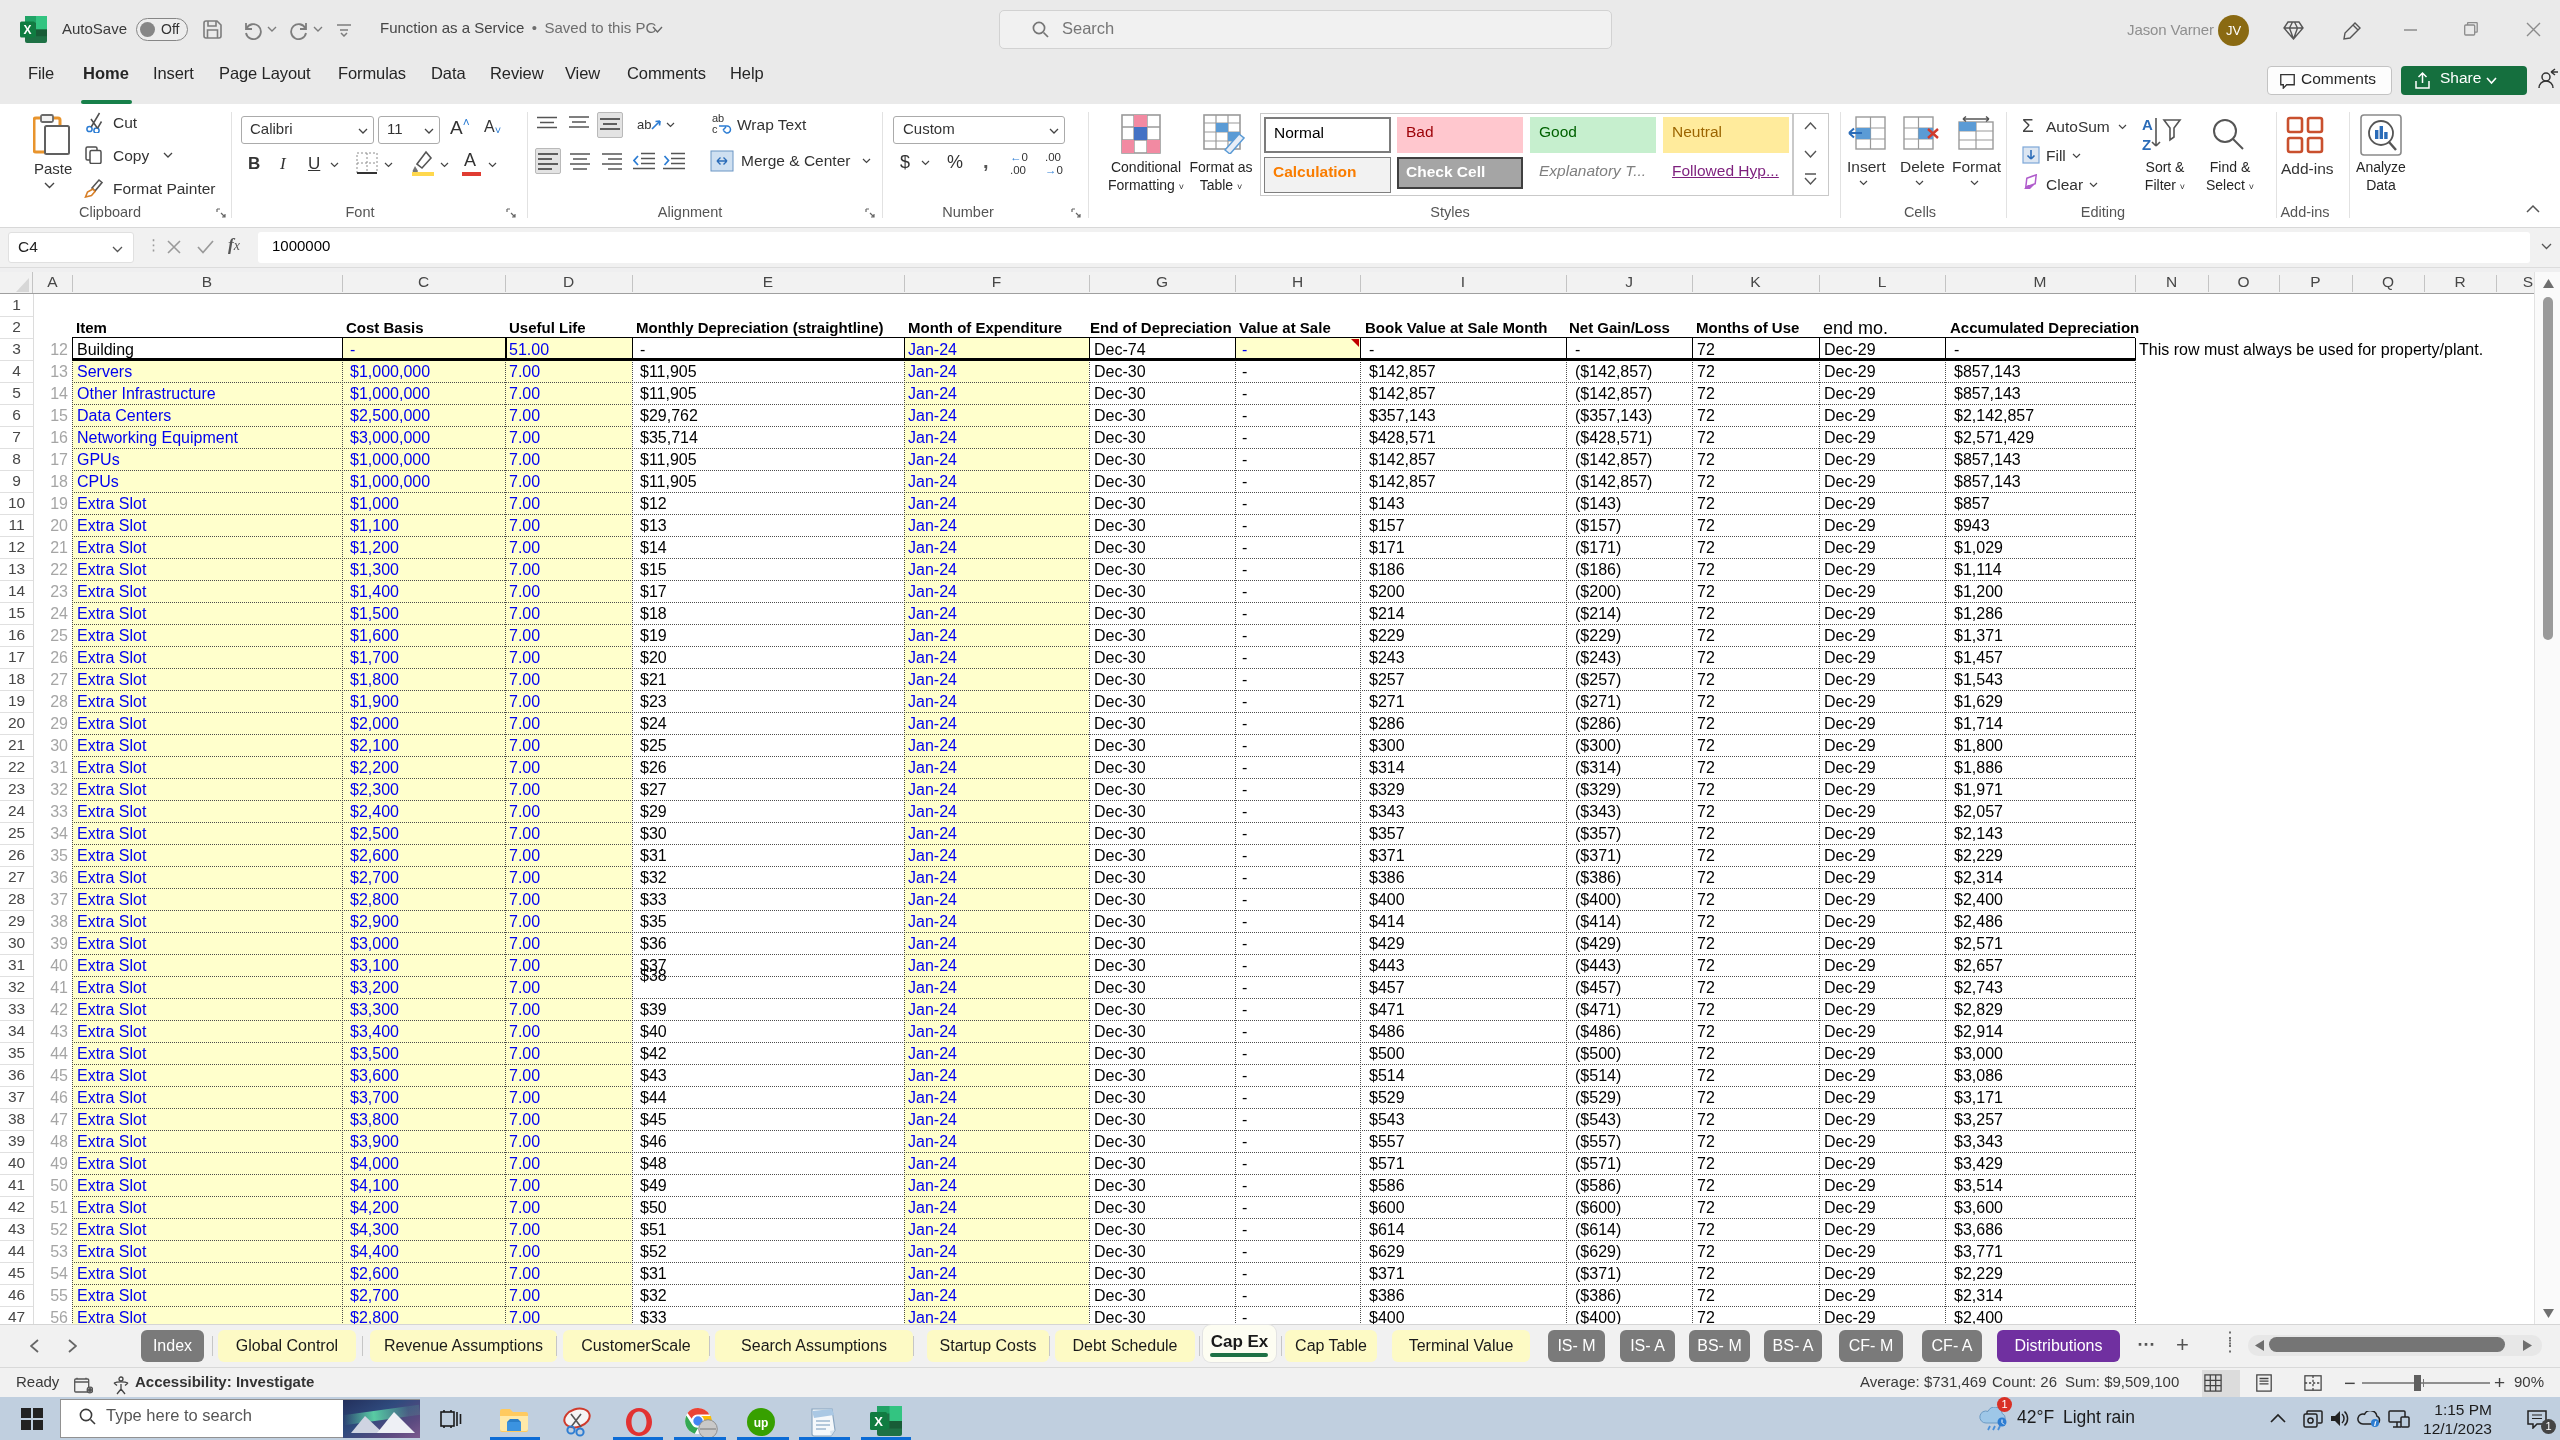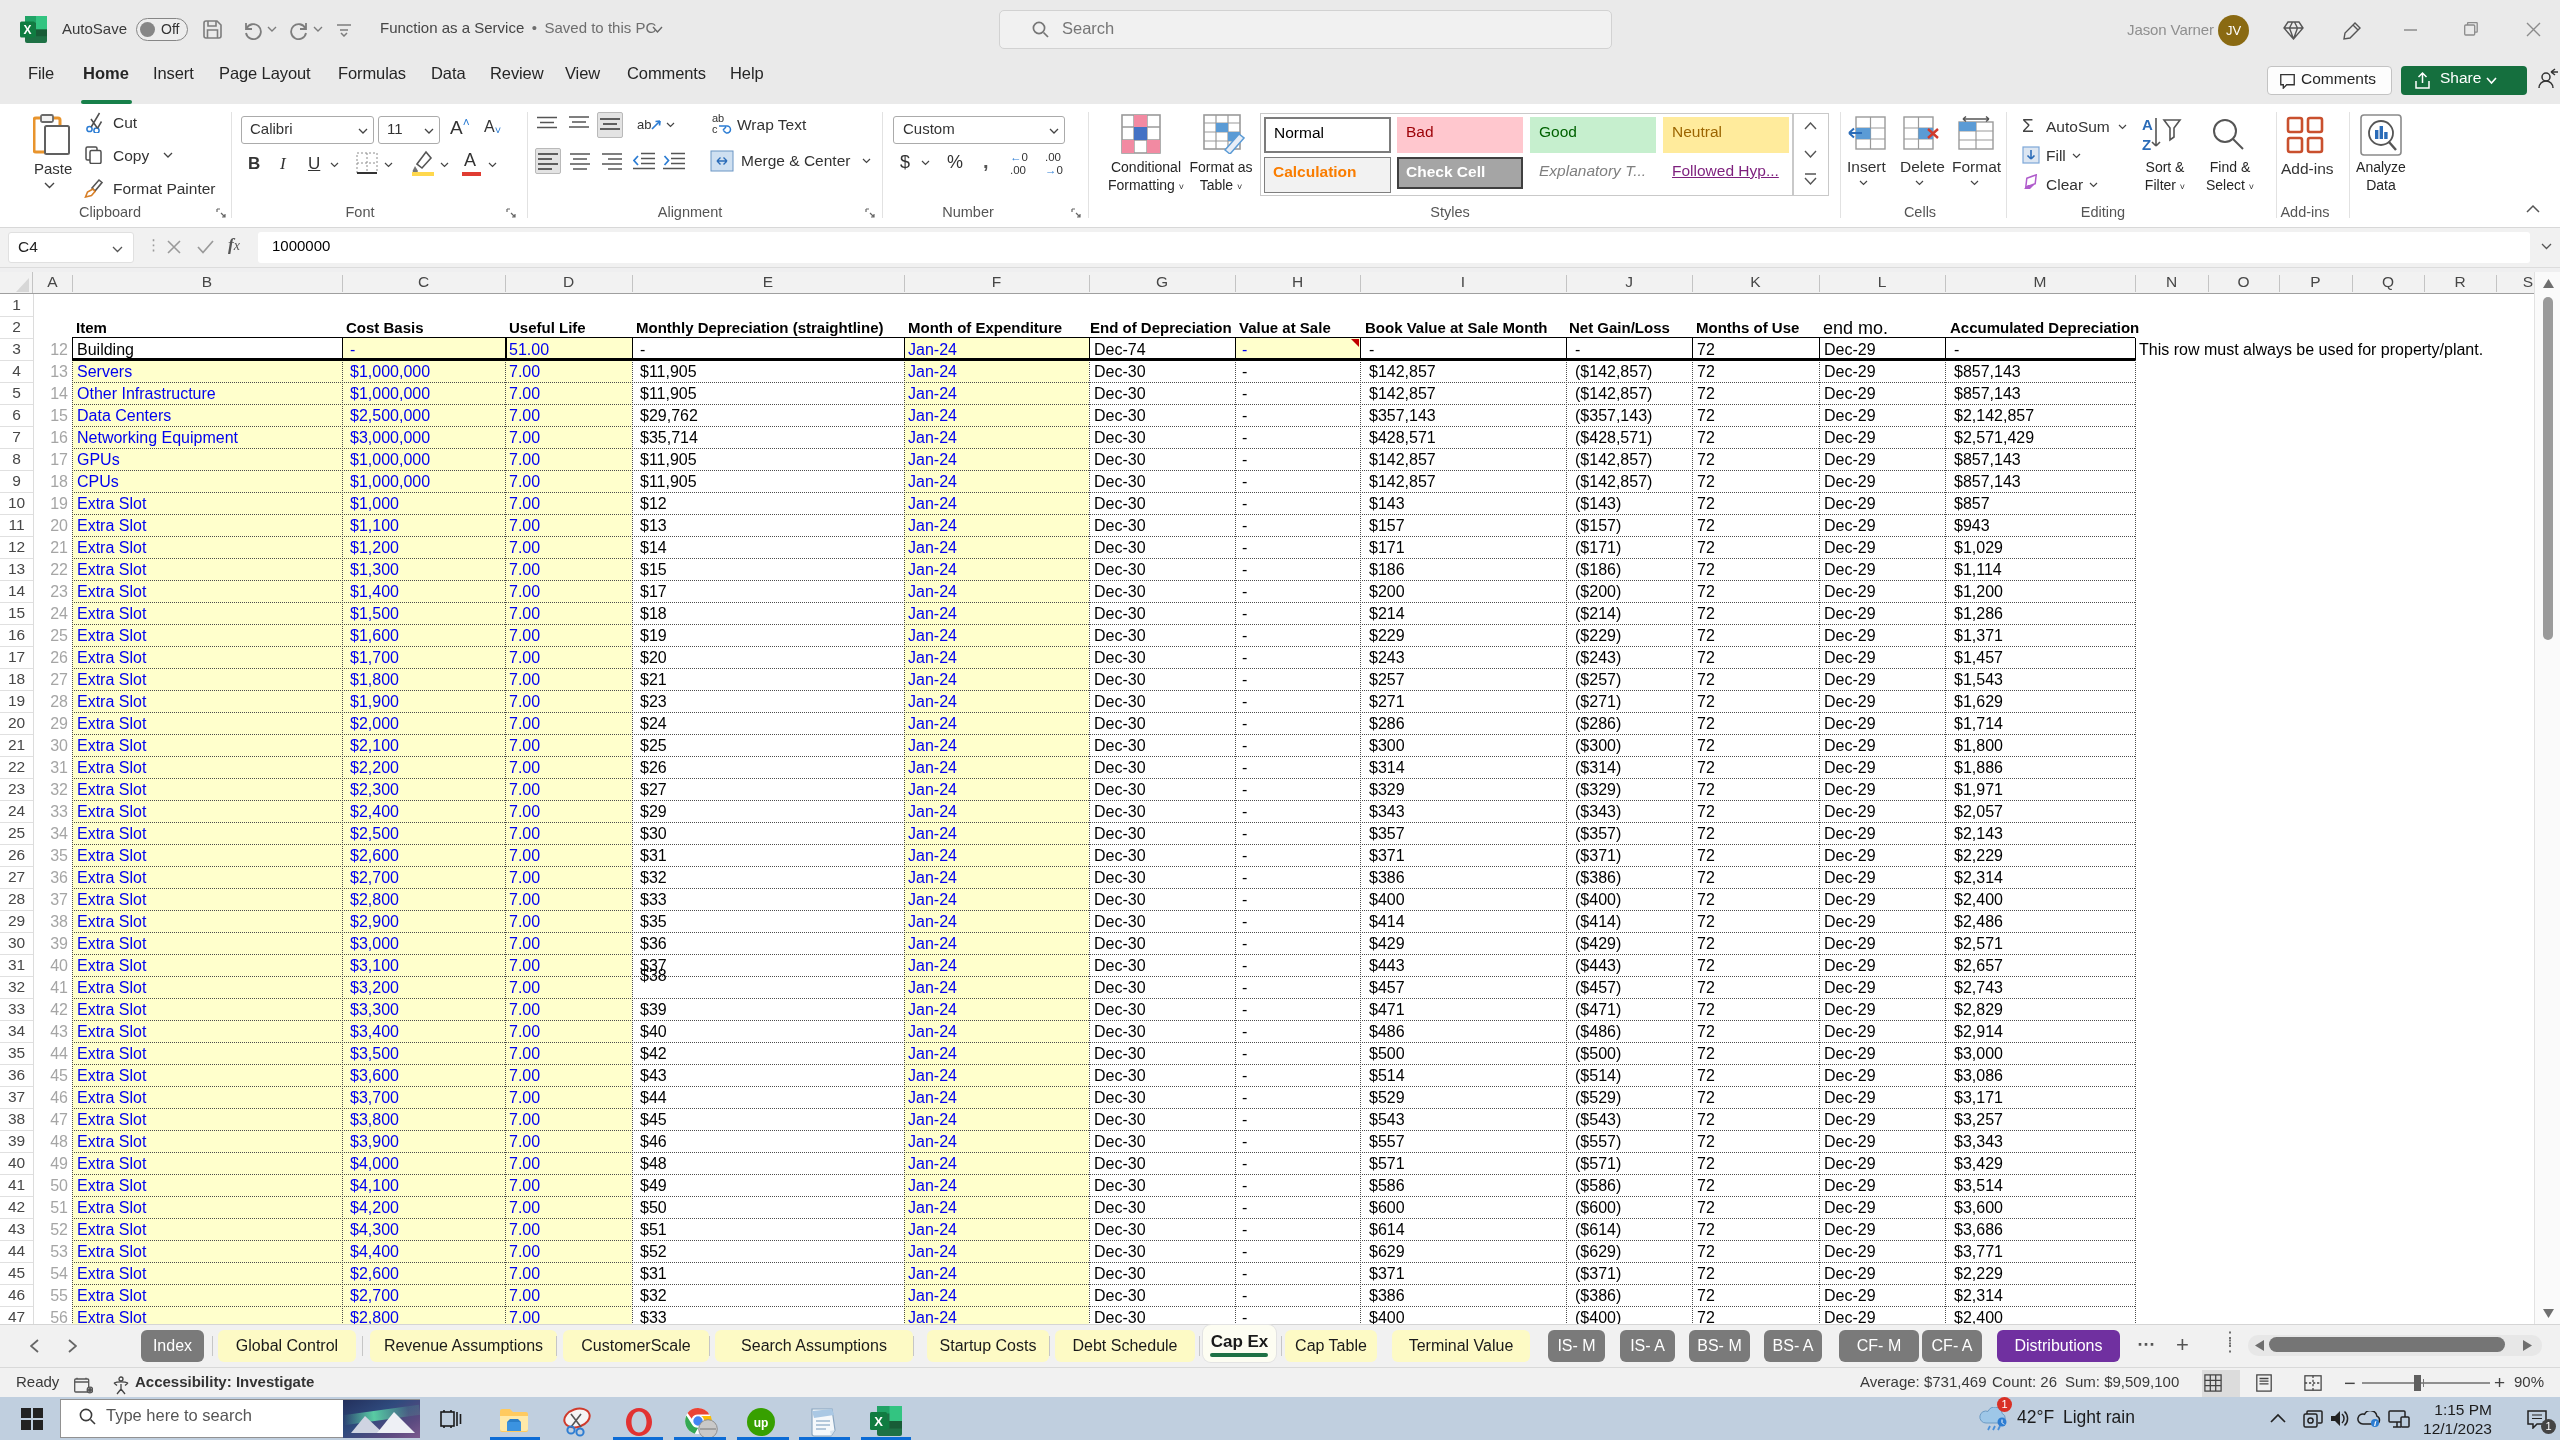--- a/index.html
+++ b/index.html
@@ -1312,21 +1312,21 @@
 <div class="stab yel" style="left:715px;width:198px;text-align:center;padding:0">Search Assumptions</div>
 <div class="stab yel" style="left:927px;width:122px;text-align:center;padding:0">Startup Costs</div>
 <div class="stab yel" style="left:1055px;width:140px;text-align:center;padding:0">Debt Schedule</div>
 <div class="stab act" style="left:1203px;width:73px;text-align:center;padding:0">Cap Ex<div style="position:absolute;left:7px;bottom:5px;width:58px;height:4px;background:#1e7145;border-radius:2px"></div></div>
 <div class="stab yel" style="left:1285px;width:92px;text-align:center;padding:0">Cap Table</div>
 <div class="stab yel" style="left:1392px;width:138px;text-align:center;padding:0">Terminal Value</div>
 <div class="stab gry" style="left:1548px;width:57px;text-align:center;padding:0">IS- M</div>
 <div class="stab gry" style="left:1620px;width:55px;text-align:center;padding:0">IS- A</div>
 <div class="stab gry" style="left:1689px;width:61px;text-align:center;padding:0">BS- M</div>
 <div class="stab gry" style="left:1764px;width:58px;text-align:center;padding:0">BS- A</div>
-<div class="stab gry" style="left:1839px;width:80px;text-align:center;padding:0">CF- M</div>
+<div class="stab gry" style="left:1839px;width:64px;text-align:center;padding:0">CF- M</div>
 <div class="stab gry" style="left:1922px;width:60px;text-align:center;padding:0">CF- A</div>
 <div class="stab pur" style="left:1997px;width:123px;text-align:center;padding:0">Distributions</div>
 <div class="tsep" style="left:212px"></div>
 <div class="tsep" style="left:362px"></div>
 <div class="tsep" style="left:556px"></div>
 <div class="tsep" style="left:709px"></div>
 <div class="tsep" style="left:913px"></div>
 <div class="tsep" style="left:1049px"></div>
 <div class="tsep" style="left:1199px"></div>
 <div class="tsep" style="left:1281px"></div>

